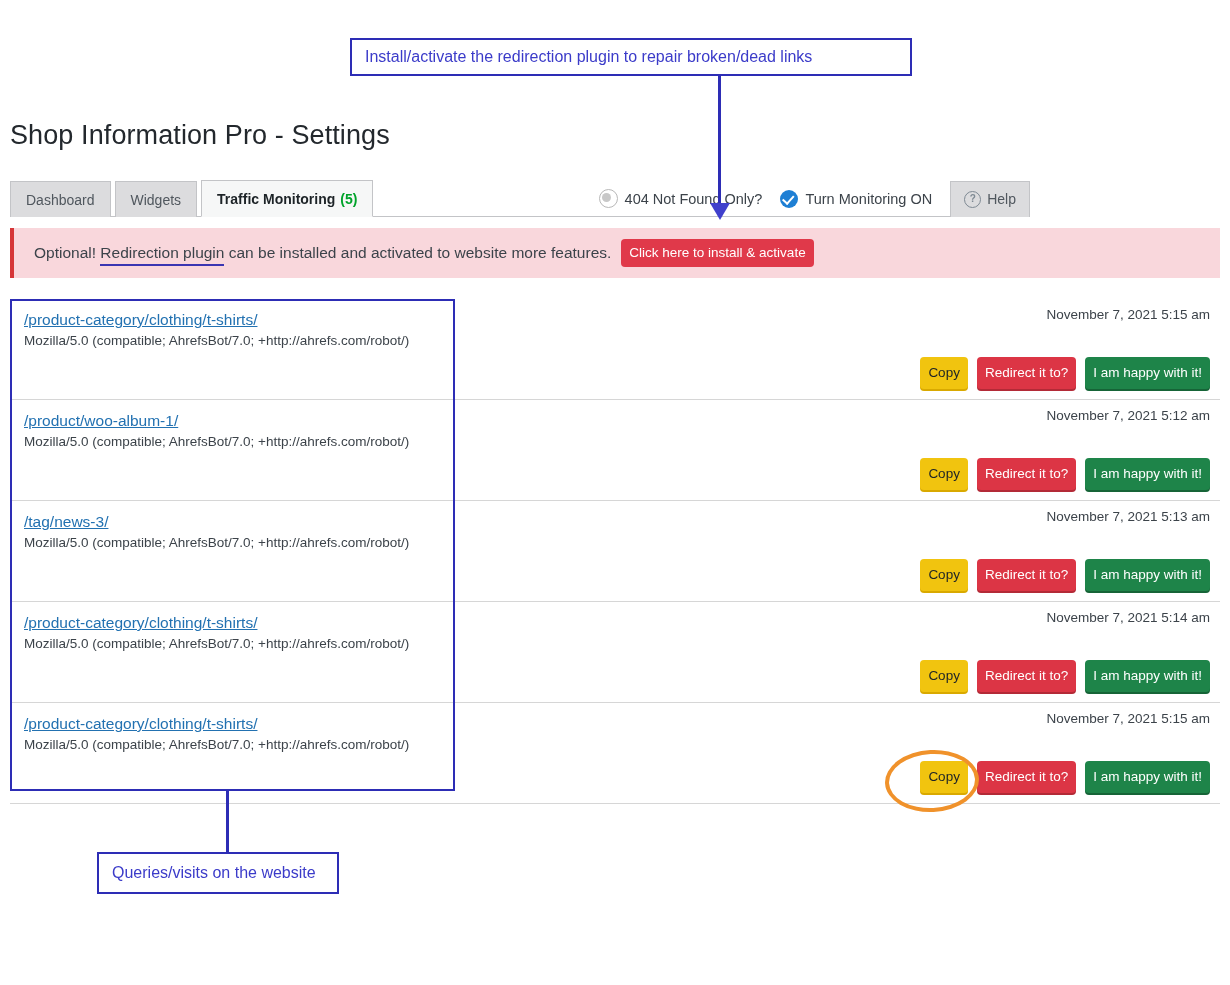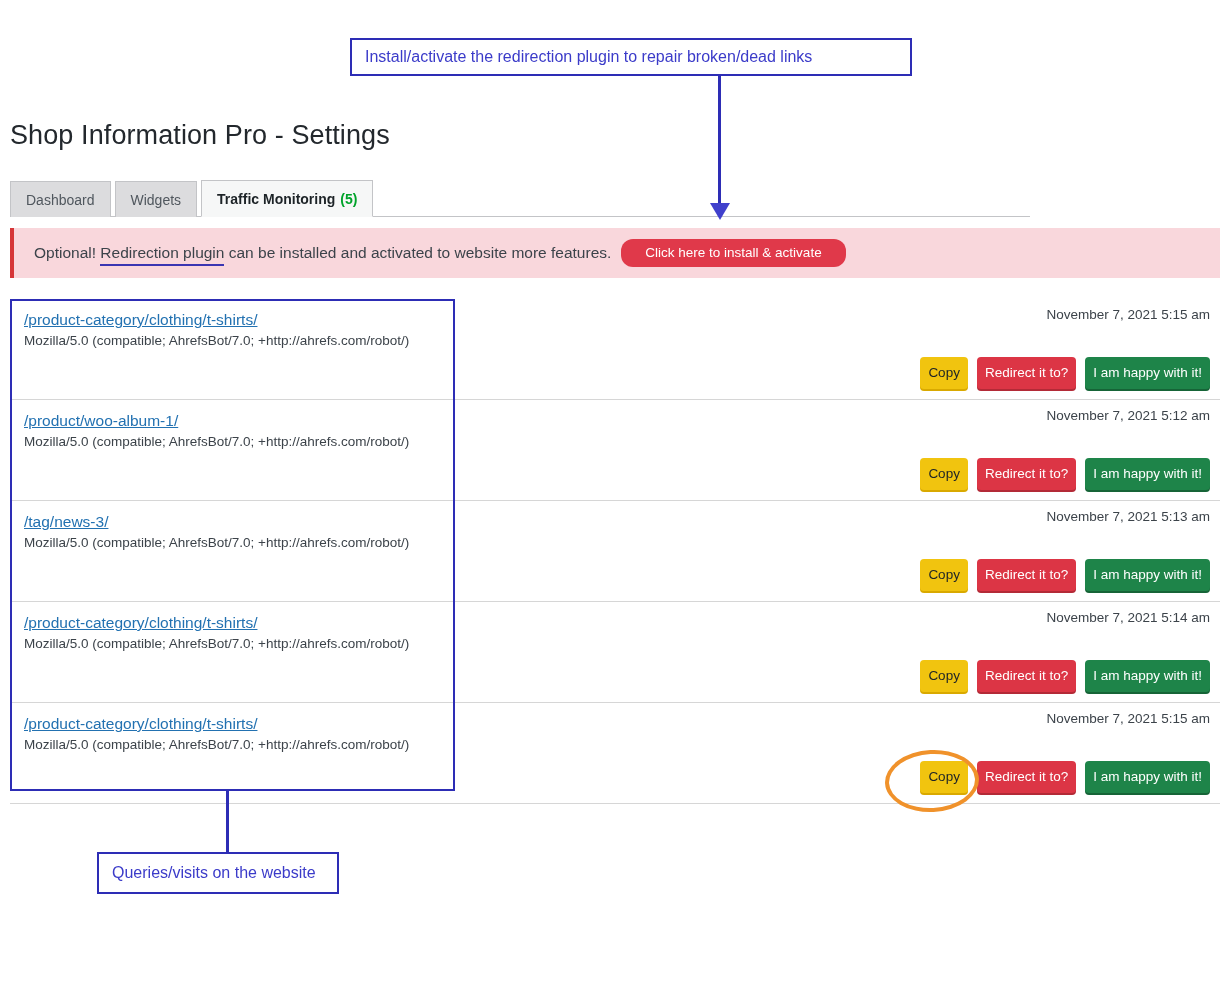--- a/index.html
+++ b/index.html
@@ -183,22 +183,22 @@
     position: absolute;
     left: 0; right: 0; bottom: -5px;
     height: 2px;
     background: #3b35b2;
   }
   .notice-btn {
     margin-left: 10px;
     background: #e0394a;
     color: #ffffff;
     border: none;
-    border-radius: 12px;
-    padding: 6px 24px 7px;
+    border-radius: 4px;
+    padding: 6px 8px 7px;
     font-size: 13.5px;
     font-family: "Liberation Sans", sans-serif;
     cursor: pointer;
     white-space: nowrap;
   }
 
   
   .table {
     position: absolute;
     left: 10px;
@@ -338,20 +338,38 @@
     </div>
     <div class="tab">
       <span>Widgets</span>
     </div>
     <div class="tab active">
       <span>Traffic Monitoring</span>
       <span class="count">(5)</span>
     </div>
   </div>
 
+  <div class="tabbar-right">
+
+    <div class="toggle-ctl">
+      <span class="radio-off"></span>
+      <span class="tg-label">404 Not Found Only?</span>
+    </div>
+
+    <div class="toggle-ctl">
+      <span class="check-on"></span>
+      <span class="tg-label">Turn Monitoring ON</span>
+    </div>
+
+    <div class="help-btn">
+      <span class="qmark">?</span>
+      <span>Help</span>
+    </div>
+
+  </div>
 </div>
 
 <div class="notice">
   <span class="notice-text"><span>Optional!</span>
     <a class="notice-link">Redirection plugin</a>
     <span>can be installed and activated to website more features.</span></span>
   <button class="notice-btn">Click here to install &amp; activate</button>
 </div>
 
 <div class="table">

